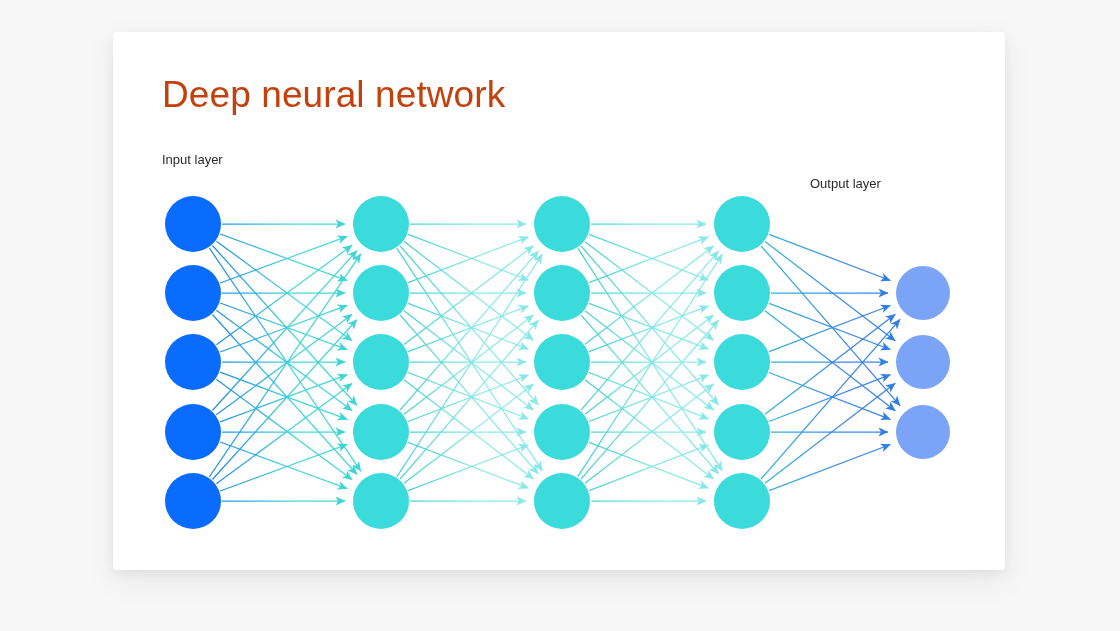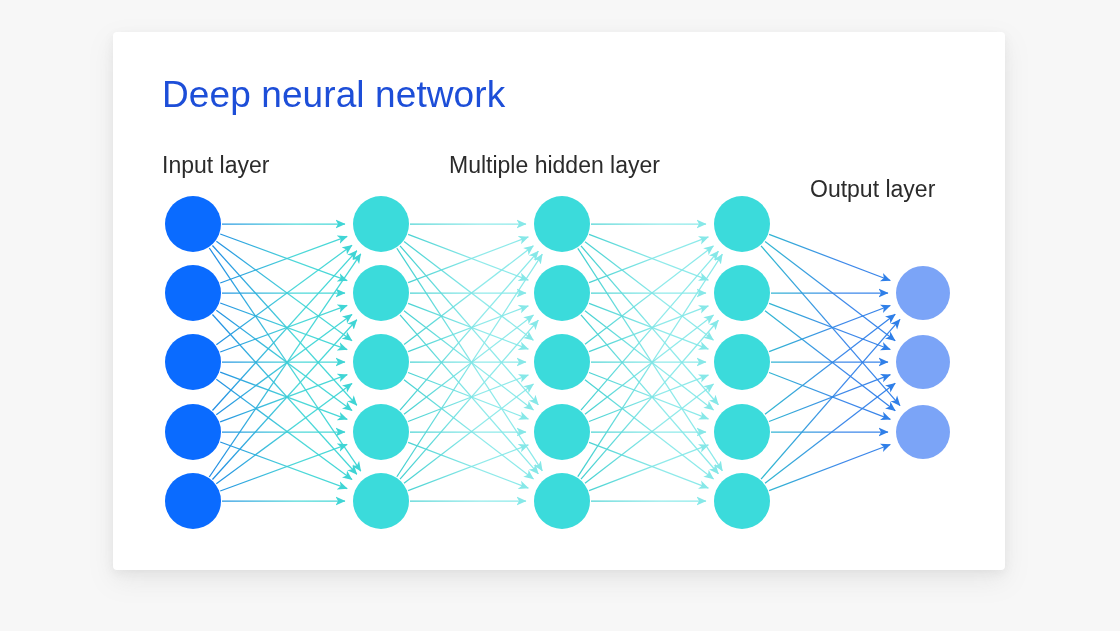--- a/index.html
+++ b/index.html
@@ -29,28 +29,28 @@
     border-radius: 4px;
     box-shadow: 0 10px 26px rgba(120,120,120,0.13),
                 0 3px 10px rgba(120,120,120,0.09);
   }
   #title {
     position: absolute;
     left: 162px;
     top: 74px;
     font-size: 37px;
     font-weight: 300;
-    color: #1d4ed8;
+    color: #c2410c;
     letter-spacing: 0.1px;
     white-space: nowrap;
   }
   .layer-label {
     position: absolute;
     top: 152px;
-    font-size: 23px;
+    font-size: 13px;
     font-weight: 400;
     color: #2b2b2b;
     white-space: nowrap;
   }
   #label-input  { left: 162px; }
   #label-hidden { left: 449px; }
   #label-output { left: 810px; margin-top: 24px; }
   #net {
     position: absolute;
     left: 0;
@@ -216,16 +216,15 @@
         <circle cx="742" cy="501" r="28" fill="#3bdbdb"></circle>
         <circle cx="923" cy="293" r="27" fill="#7ba4f7"></circle>
         <circle cx="923" cy="362" r="27" fill="#7ba4f7"></circle>
         <circle cx="923" cy="432" r="27" fill="#7ba4f7"></circle>
       </g>
   </svg>
 
   <div id="title">Deep neural network</div>
 
   <div class="layer-label" id="label-input">Input layer</div>
-  <div class="layer-label" id="label-hidden">Multiple hidden layer</div>
   <div class="layer-label" id="label-output">Output layer</div>
 
 </div>
 
 </body></html>

